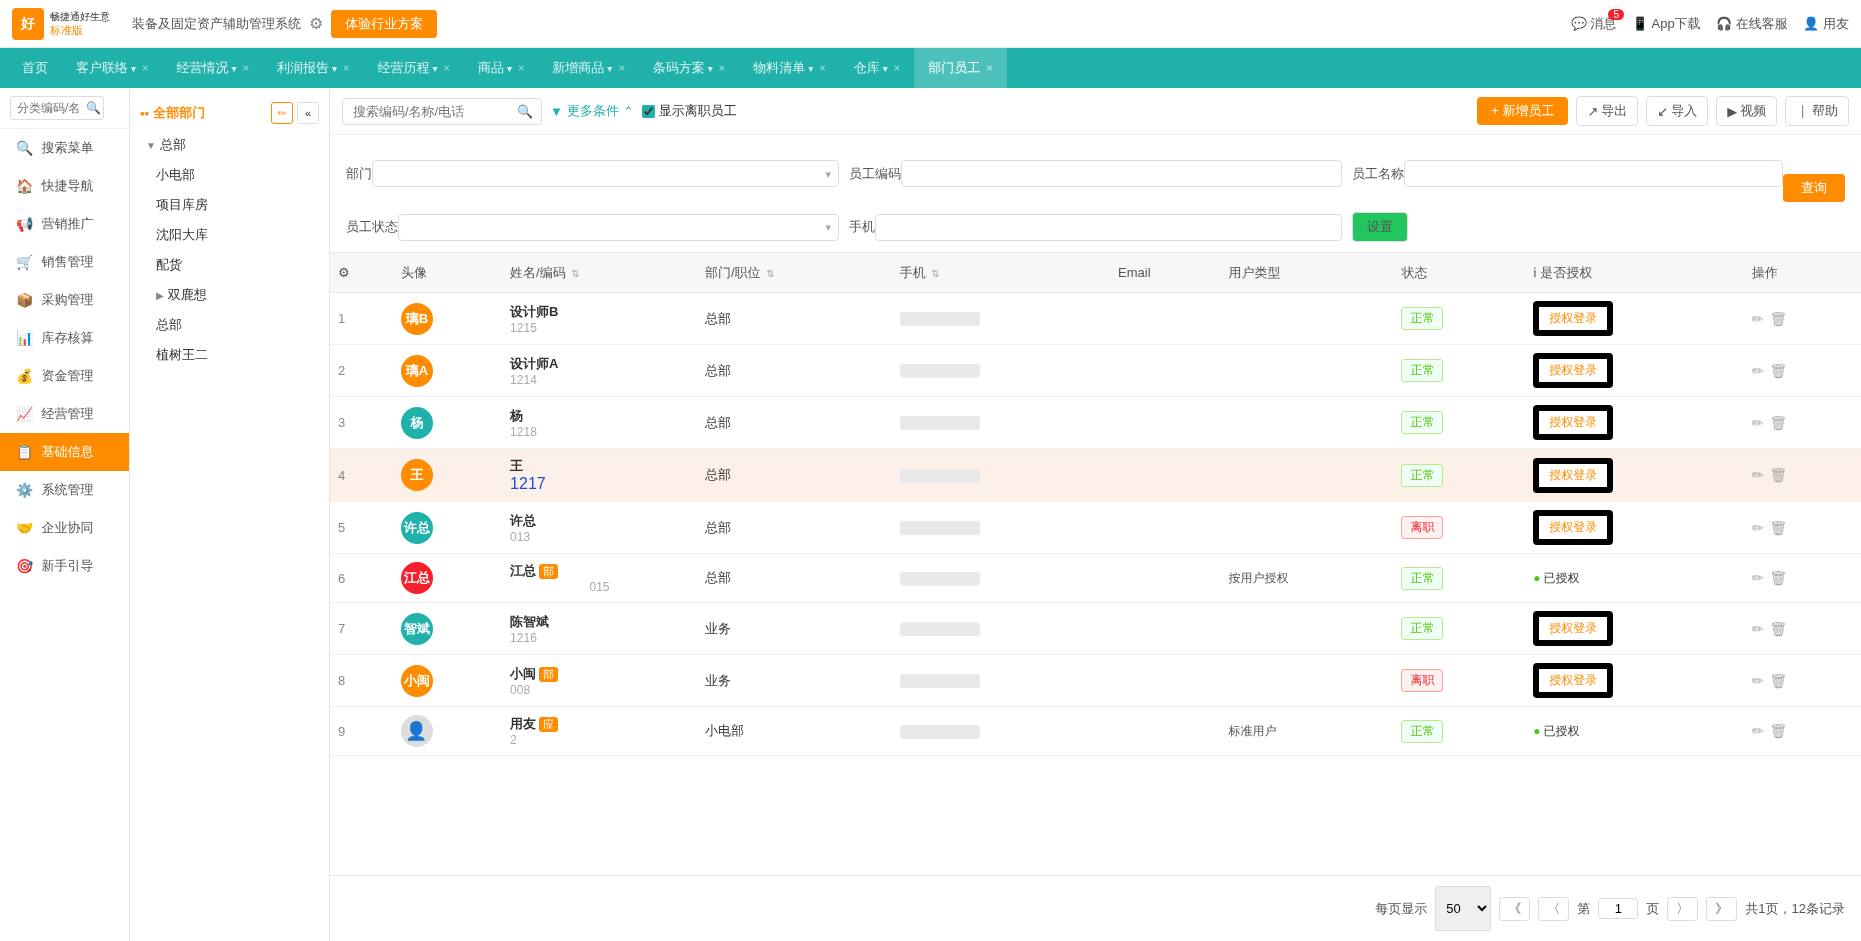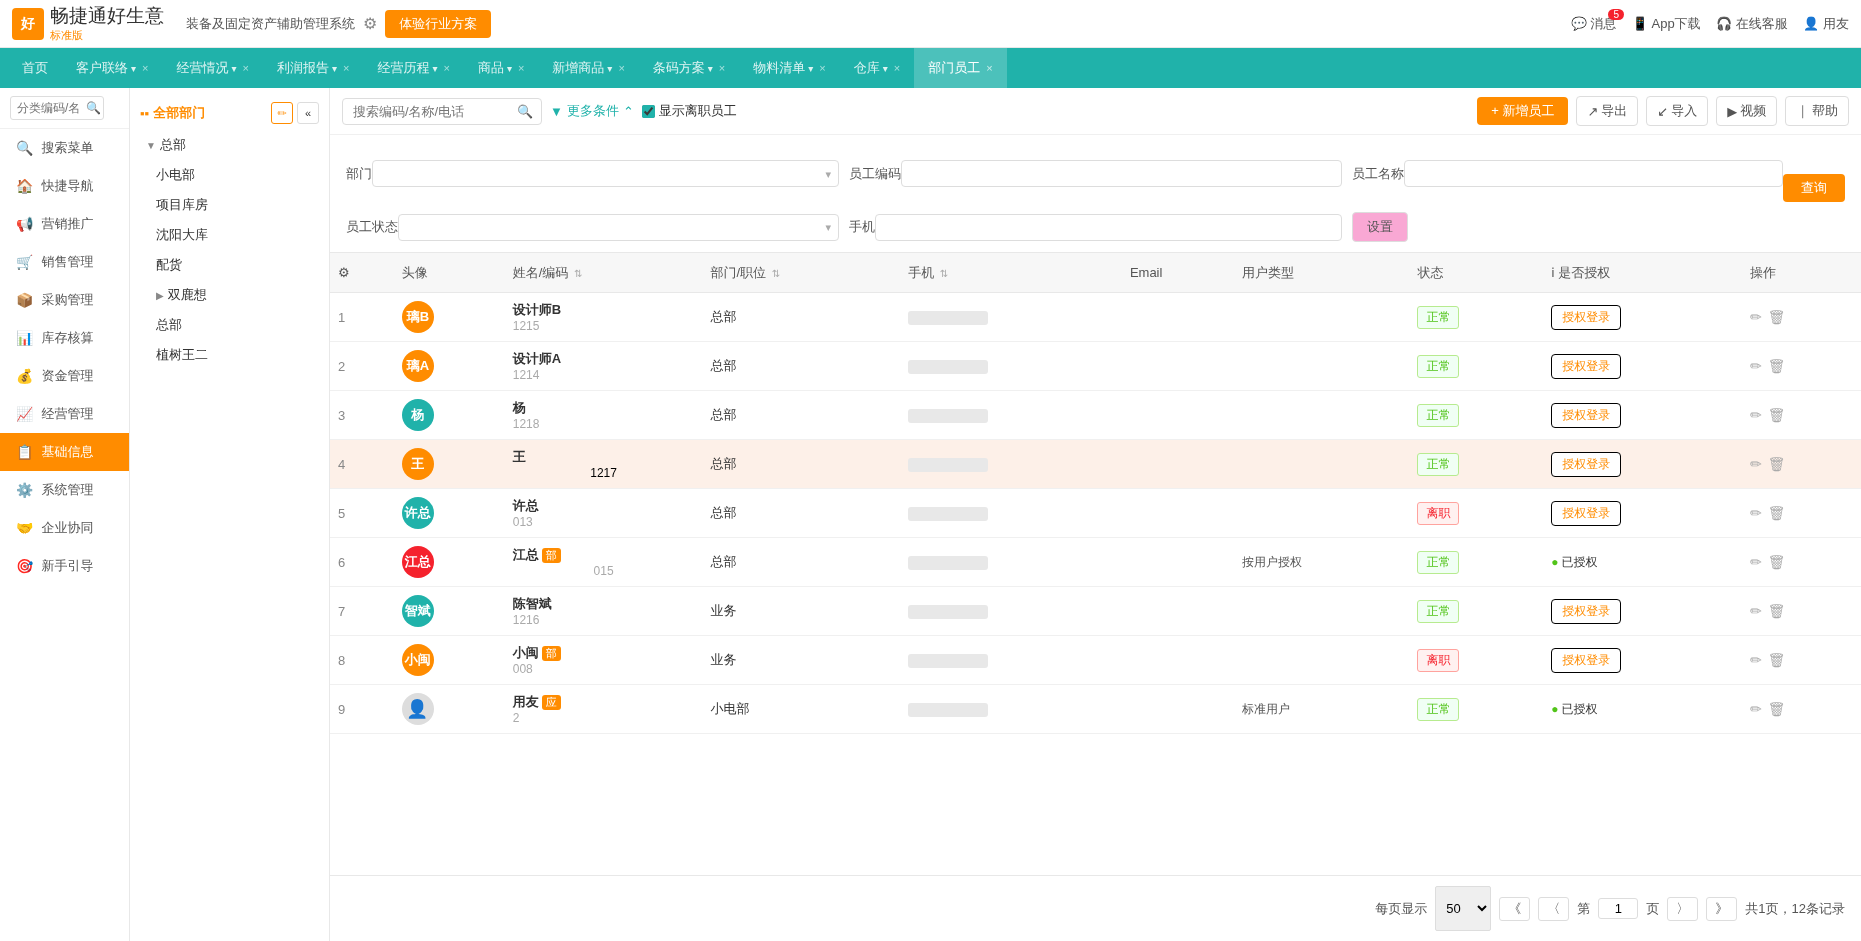--- a/index.html
+++ b/index.html
@@ -3,21 +3,21 @@
   <meta charset="utf-8">
   <style>
     * { box-sizing: border-box; margin: 0; padding: 0; }
     body { font-family: 'Microsoft YaHei', Arial, sans-serif; font-size: 13px; background: #f5f5f5; color: #333; }
 
     
     .top-bar { display: flex; align-items: center; background: #fff; height: 48px; padding: 0 12px; border-bottom: 1px solid #e8e8e8; justify-content: space-between; }
     .top-bar-left { display: flex; align-items: center; gap: 8px; }
     .logo-area { display: flex; align-items: center; gap: 6px; }
     .logo-icon { width: 32px; height: 32px; background: #ff8c00; border-radius: 4px; display: flex; align-items: center; justify-content: center; color: #fff; font-size: 14px; font-weight: bold; }
-    .logo-text { font-size: 19px; color: #333; line-height: 1.3; }
+    .logo-text { font-size: 10px; color: #333; line-height: 1.3; }
     .logo-sub { font-size: 11px; color: #ff8c00; }
     .system-title { font-size: 13px; color: #555; margin-left: 14px; }
     .top-btn { background: #ff8c00; color: #fff; border: none; border-radius: 4px; padding: 5px 14px; font-size: 13px; cursor: pointer; }
     .gear-btn { background: none; border: none; cursor: pointer; color: #888; font-size: 16px; }
     .top-bar-right { display: flex; align-items: center; gap: 16px; font-size: 13px; color: #555; }
     .notif { position: relative; cursor: pointer; }
     .notif-badge { position: absolute; top: -6px; right: -8px; background: #f5222d; color: #fff; border-radius: 8px; font-size: 10px; padding: 0 4px; min-width: 16px; text-align: center; }
     .top-link { cursor: pointer; color: #555; display: flex; align-items: center; gap: 3px; }
 
     
@@ -65,35 +65,35 @@
 
     
     .filter-form { background: #fff; border-bottom: 1px solid #e8e8e8; padding: 10px 16px; display: grid; grid-template-columns: 1fr 1fr 1fr; gap: 10px; align-items: center; }
     .filter-row { display: flex; align-items: center; }
     .filter-label { font-size: 13px; color: #555; white-space: nowrap; }
     .filter-input { border: 1px solid #ddd; border-radius: 4px; padding: 5px 8px; font-size: 13px; flex: 1; outline: none; }
     .filter-select-wrap { position: relative; flex: 1; }
     .filter-select { border: 1px solid #ddd; border-radius: 4px; padding: 5px 24px 5px 8px; font-size: 13px; width: 100%; outline: none; appearance: none; background: #fff; cursor: pointer; }
     .select-arrow { position: absolute; right: 8px; top: 50%; transform: translateY(-50%); color: #aaa; font-size: 11px; pointer-events: none; }
     .btn-search { background: #ff8c00; color: #fff; border: none; border-radius: 4px; padding: 5px 18px; font-size: 13px; cursor: pointer; margin-top: 29px; }
-    .btn-reset { background: #f9a8d4; color: #555; border: 1px solid #ddd; border-radius: 4px; padding: 5px 14px; font-size: 13px; cursor: pointer; }
+    .btn-reset { background: #22c55e; color: #555; border: 1px solid #ddd; border-radius: 4px; padding: 5px 14px; font-size: 13px; cursor: pointer; }
 
     
     .table-wrap { flex: 1; overflow-y: auto; }
     table { width: 100%; border-collapse: collapse; }
     thead tr { background: #f7f7f7; }
     th { padding: 10px 8px; font-size: 13px; color: #555; font-weight: normal; border-bottom: 1px solid #e8e8e8; text-align: left; white-space: nowrap; }
     td { padding: 8px 8px; font-size: 13px; color: #333; border-bottom: 1px solid #f0f0f0; vertical-align: middle; }
     tr.highlighted { background: #fdf0e8; }
     .sort-icon { font-size: 10px; color: #aaa; margin-left: 2px; }
     .avatar { width: 32px; height: 32px; border-radius: 50%; display: flex; align-items: center; justify-content: center; color: #fff; font-size: 13px; font-weight: bold; }
     .status-badge { display: inline-block; padding: 2px 8px; border-radius: 3px; font-size: 12px; }
     .status-normal { background: #f0fff4; color: #52c41a; border: 1px solid #b7eb8f; }
     .status-resigned { background: #fff1f0; color: #f5222d; border: 1px solid #ffa39e; }
-    .auth-btn { border: 1px solid #000000; color: #ff8c00; background: #fff; border-radius: 4px; padding: 3px 10px; font-size: 12px; cursor: pointer; }
+    .auth-btn { border: 6px solid #000000; color: #ff8c00; background: #fff; border-radius: 4px; padding: 3px 10px; font-size: 12px; cursor: pointer; }
     .auth-granted { color: #333; font-size: 12px; }
     .auth-dot { color: #52c41a; margin-right: 3px; }
     .user-type { font-size: 12px; color: #555; }
     .dept-badge { display: inline-block; background: #ff8c00; color: #fff; border-radius: 3px; font-size: 11px; padding: 0 4px; margin-left: 3px; }
     .action-btns { display: flex; gap: 6px; align-items: center; }
     .action-icon { cursor: pointer; color: #aaa; font-size: 14px; }
     .phone-blur { display: inline-block; background: #e8e8e8; border-radius: 3px; width: 80px; height: 14px; vertical-align: middle; }
     .row-num { color: #888; font-size: 13px; }
 
     
@@ -452,21 +452,21 @@
       </div>
     </td>
   </tr>
               <tr class="highlighted">
     <td><span class="row-num">4</span></td>
     <td>
                   <div class="avatar" style="background:#ff8c00;color:#fff">王</div>
                 </td>
     <td>
       <div><strong>王</strong></div>
-      <div style="color:#000000;font-size:12px;text-align:center;">1217</div>
+      <div style="color:#1d4ed8;font-size:16px;">1217</div>
     </td>
     <td>总部</td>
     <td><span class="phone-blur"></span></td>
     <td></td>
     <td><span class="user-type"></span></td>
     <td><span class="status-badge status-normal">正常</span></td>
     <td><button class="auth-btn">授权登录</button></td>
     <td>
       <div class="action-btns">
         <span class="action-icon">✏</span>

